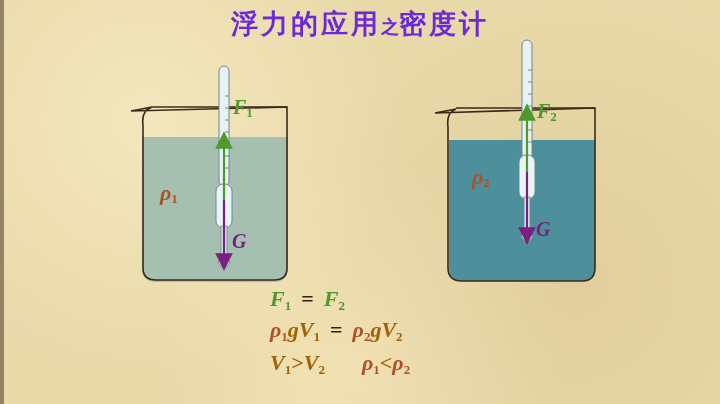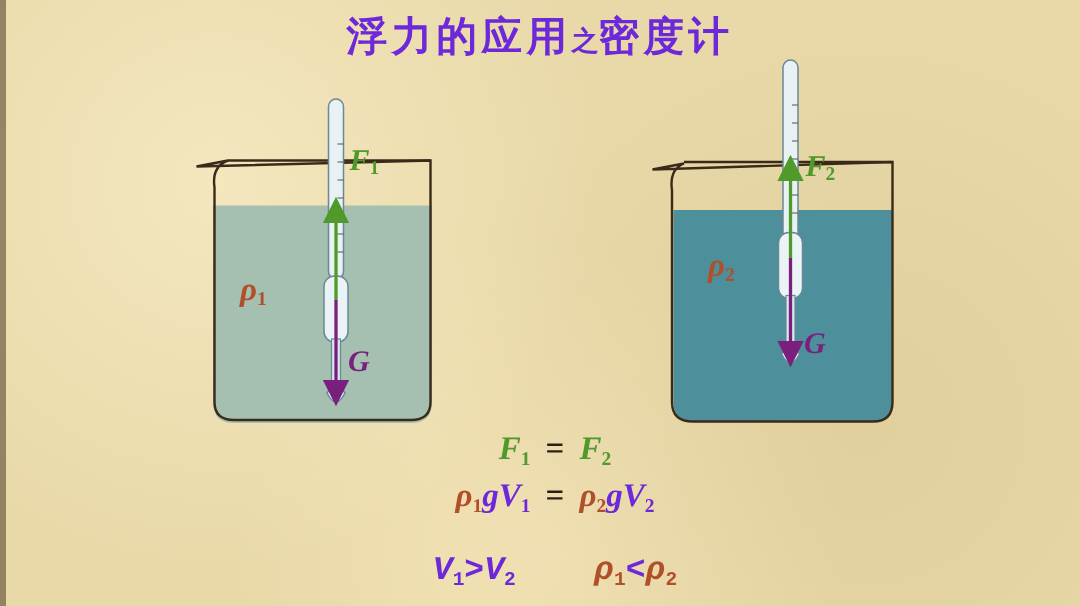--- a/index.html
+++ b/index.html
@@ -18,23 +18,23 @@
     font-size:27px; font-weight:bold; color:#6d28d9; letter-spacing:3px;
     font-family: Liberation Serif, serif;
   }
   .title .small { font-size:18px; letter-spacing:0; }
   svg.scene { position:absolute; left:0; top:0; }
   .lbl { position:absolute; font-style:italic; font-weight:bold; font-size:20px; }
   .lbl sub { font-style:normal; font-size:13px; vertical-align:-3px; font-weight:bold; }
   .green { color:#4f9a2a; }
   .purple { color:#7a1f7e; }
   .rust { color:#b0502a; }
-  .dark { color:#6d28d9; }
+  .dark { color:#a16207; }
   .eq {
-    position:absolute; left:270px; width:200px; text-align:center;
+    position:absolute; left:270px; width:200px; text-align:left;
     font-size:22px; font-style:italic; font-weight:bold;
   }
   .eq sub { font-style:normal; font-size:13px; vertical-align:-4px; }
   .eq .op { font-style:normal; color:#2c1e12; margin:0 10px; }
 </style>
 </head>
 <body>
 
 <div class="edge-left"></div>
 
@@ -109,17 +109,17 @@
 <div class="lbl purple" style="left:536px; top:218px;"><span>G</span></div>
 
 <div class="eq" style="top:286px;">
   <span class="green"><span>F</span><sub>1</sub></span><span class="op">=</span><span class="green"><span>F</span><sub>2</sub></span>
 </div>
 
 <div class="eq" style="top:317px;">
   <span class="rust"><span>ρ</span><sub>1</sub></span><span class="dark"><span>gV</span><sub>1</sub></span><span class="op">=</span><span class="rust"><span>ρ</span><sub>2</sub></span><span class="dark"><span>gV</span><sub>2</sub></span>
 </div>
 
-<div class="eq" style="top:368px; left:270px; width:200px;font-family:Liberation Mono, monospace;">
+<div class="eq" style="top:350px; left:270px; width:200px;">
   <span class="dark"><span>V</span><sub>1</sub></span><span class="dark" style="font-style:normal;">&gt;</span><span class="dark"><span>V</span><sub>2</sub></span>
   <span style="display:inline-block; width:26px;"></span>
   <span class="rust"><span>ρ</span><sub>1</sub></span><span class="dark" style="font-style:normal;">&lt;</span><span class="rust"><span>ρ</span><sub>2</sub></span>
 </div>
 
 </body></html>

